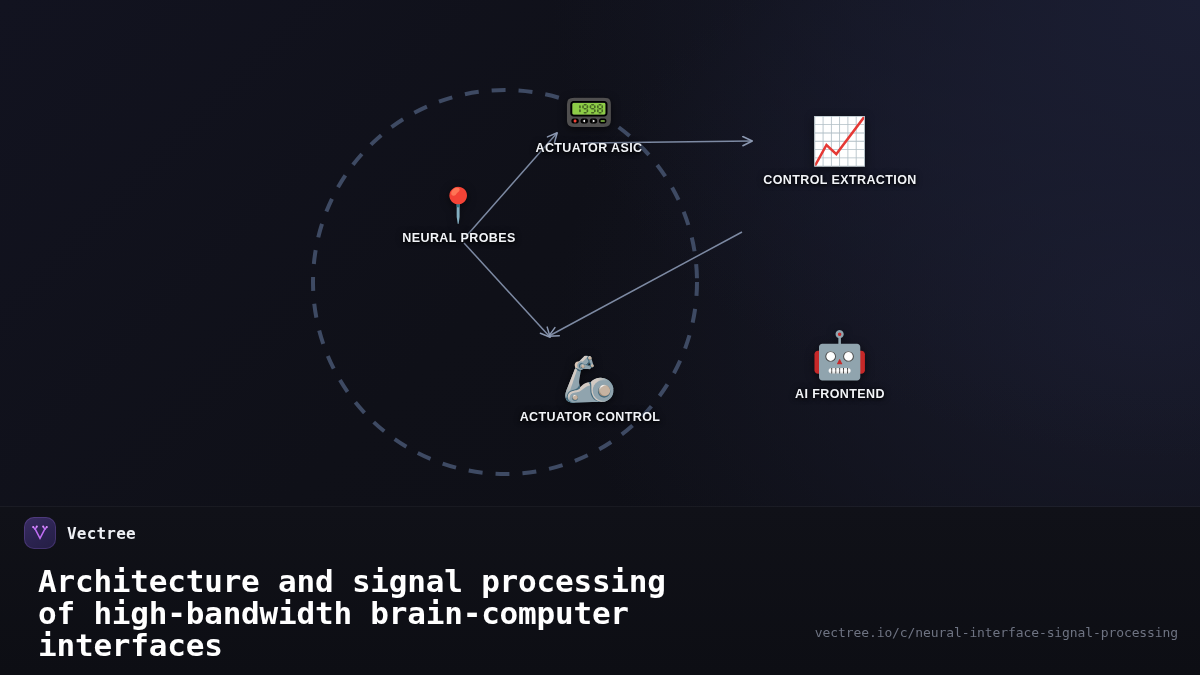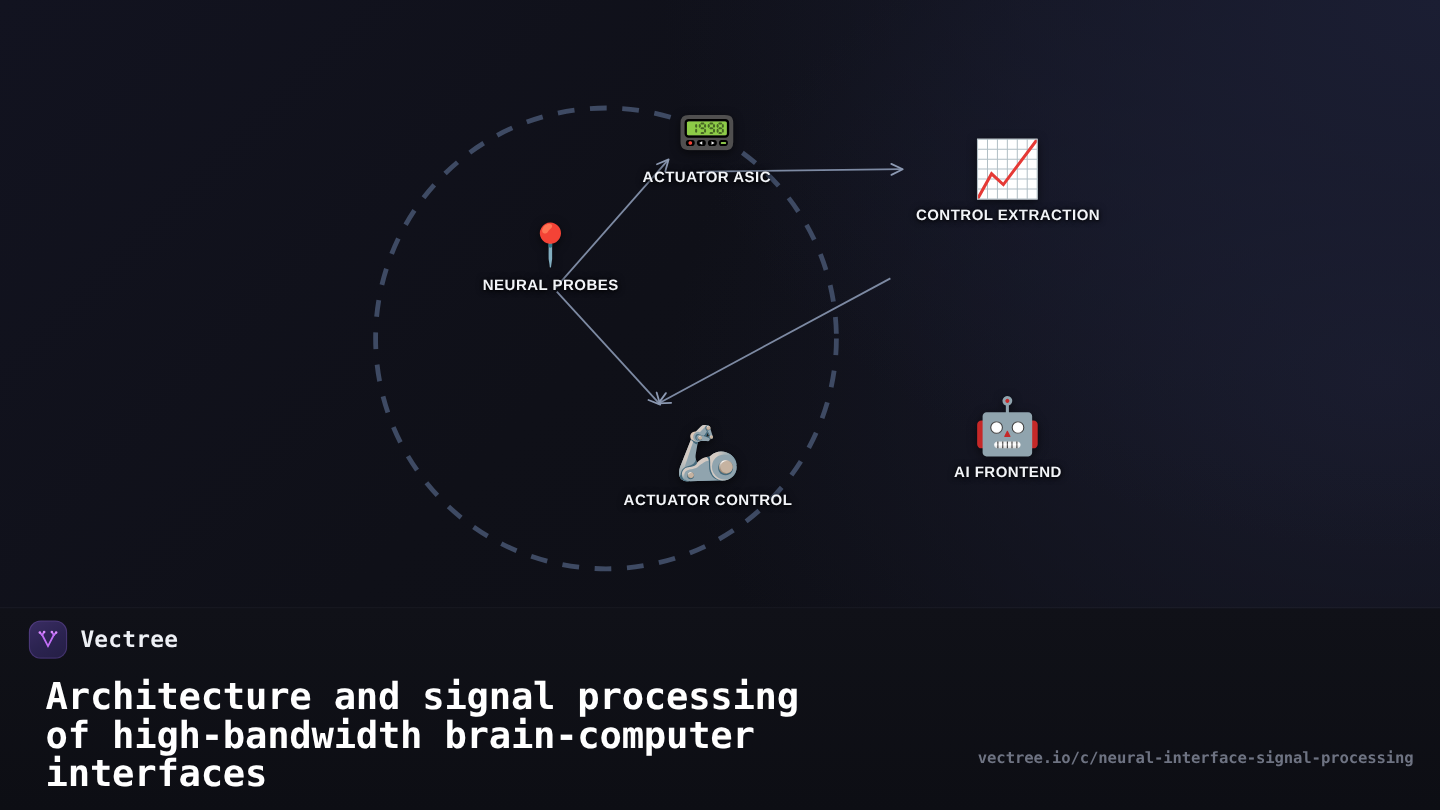--- a/index.html
+++ b/index.html
@@ -99,21 +99,21 @@
     border-radius: 10px;
     background: linear-gradient(150deg, #3a2d63 0%, #2b2350 55%, #241e44 100%);
     box-shadow: inset 0 0 0 1px rgba(168,120,240,0.22);
     display: flex;
     align-items: center;
     justify-content: center;
   }
   #brand-name {
     font-family: "DejaVu Sans Mono", monospace;
     font-weight: bold;
-    font-size: 19px;
+    font-size: 16px;
     letter-spacing: 0.2px;
     color: #eef0f5;
   }
 
   #headline {
     position: absolute;
     left: 22px;
     top: 42px;
     width: 760px;
     margin: 16px;
@@ -128,21 +128,20 @@
 
   #url {
     position: absolute;
     right: 22px;
     top: 118px;
     font-family: "DejaVu Sans Mono", monospace;
     font-size: 13px;
     letter-spacing: -0.1px;
     color: #6e7382;
     white-space: nowrap;
-    font-weight: bold;
   }
 </style>
 </head>
 <body>
 
 <div id="card">
 
   <div id="diagram">
 
     <svg viewBox="0 0 1200 500" xmlns="http://www.w3.org/2000/svg">

